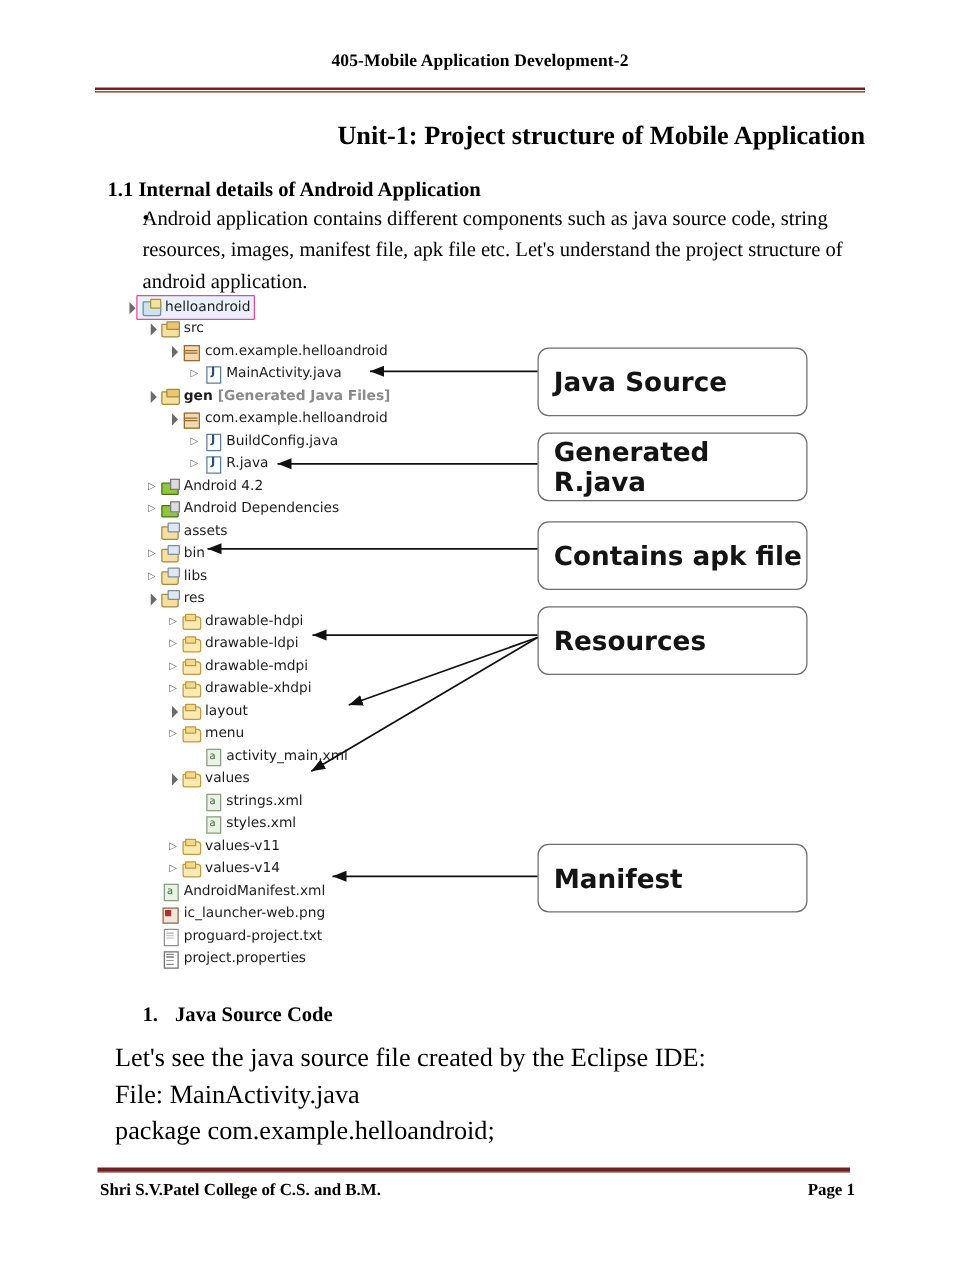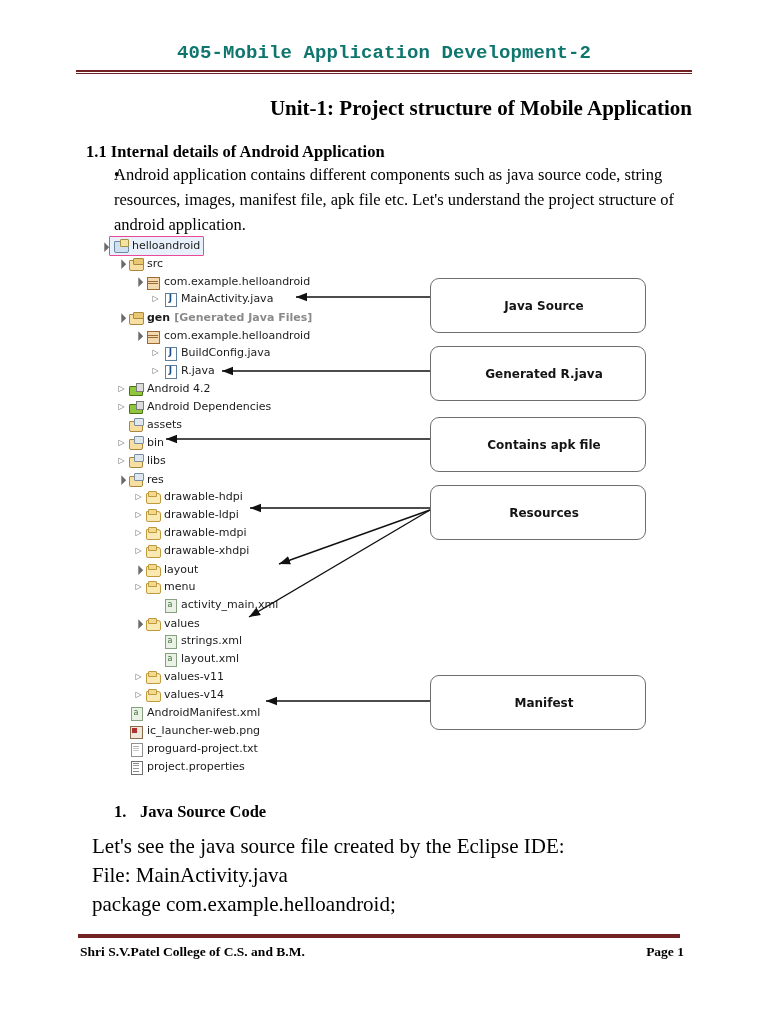--- a/index.html
+++ b/index.html
@@ -17,25 +17,25 @@
     color: #000000;
   }
 
   
   .header-title {
     position: absolute;
     top: 42px;
     left: 76px;
     width: 616px;
     text-align: center;
-    font-family: Liberation Mono, monospace;
-    font-weight: bold;
-    font-size: 19px;
+    font-family: Liberation Serif, serif;
+    font-weight: bold;
+    font-size: 14px;
     letter-spacing: 0.1px;
-    color: #0f766e;
+    color: #000000;
   }
   .header-rule {
     position: absolute;
     left: 76px;
     top: 70px;
     width: 616px;
     height: 4px;
     border-top: 2px solid #722222;
     border-bottom: 1px solid #722222;
     box-sizing: border-box;
@@ -236,27 +236,26 @@
   }
 
   
   .callout {
     position: absolute;
     border: 1.6px solid #6e6e6e;
     border-radius: 9px;
     background: #ffffff;
     font-family: "DejaVu Sans", sans-serif;
     font-weight: bold;
-    font-size: 12px;
+    font-size: 21px;
     color: #141414;
     box-sizing: border-box;
     display: flex;
     align-items: center;
     padding-left: 12px;
-    justify-content: center;
   }
 
   
   .arrows {
     position: absolute;
     left: 0; top: 0;
     width: 768px; height: 1024px;
     pointer-events: none;
   }
 
@@ -334,21 +333,21 @@
       <div class="node" style="padding-left: 17px;"><span class="twisty open"></span><span><span class="ico ico-resfolder"></span><span class="lbl">res</span></span></div>
       <div class="node" style="padding-left: 34px;"><span class="twisty closed"></span><span><span class="ico ico-folder"></span><span class="lbl">drawable-hdpi</span></span></div>
       <div class="node" style="padding-left: 34px;"><span class="twisty closed"></span><span><span class="ico ico-folder"></span><span class="lbl">drawable-ldpi</span></span></div>
       <div class="node" style="padding-left: 34px;"><span class="twisty closed"></span><span><span class="ico ico-folder"></span><span class="lbl">drawable-mdpi</span></span></div>
       <div class="node" style="padding-left: 34px;"><span class="twisty closed"></span><span><span class="ico ico-folder"></span><span class="lbl">drawable-xhdpi</span></span></div>
       <div class="node" style="padding-left: 34px;"><span class="twisty open"></span><span><span class="ico ico-folder"></span><span class="lbl">layout</span></span></div>
       <div class="node" style="padding-left: 34px;"><span class="twisty closed"></span><span><span class="ico ico-folder"></span><span class="lbl">menu</span></span></div>
       <div class="node" style="padding-left: 51px;"><span class="twisty none"></span><span><span class="ico ico-xml"></span><span class="lbl">activity_main.xml</span></span></div>
       <div class="node" style="padding-left: 34px;"><span class="twisty open"></span><span><span class="ico ico-folder"></span><span class="lbl">values</span></span></div>
       <div class="node" style="padding-left: 51px;"><span class="twisty none"></span><span><span class="ico ico-xml"></span><span class="lbl">strings.xml</span></span></div>
-      <div class="node" style="padding-left: 51px;"><span class="twisty none"></span><span><span class="ico ico-xml"></span><span class="lbl">layout.xml</span></span></div>
+      <div class="node" style="padding-left: 51px;"><span class="twisty none"></span><span><span class="ico ico-xml"></span><span class="lbl">styles.xml</span></span></div>
       <div class="node" style="padding-left: 34px;"><span class="twisty closed"></span><span><span class="ico ico-folder"></span><span class="lbl">values-v11</span></span></div>
       <div class="node" style="padding-left: 34px;"><span class="twisty closed"></span><span><span class="ico ico-folder"></span><span class="lbl">values-v14</span></span></div>
       <div class="node" style="padding-left: 17px;"><span class="twisty none"></span><span><span class="ico ico-xml"></span><span class="lbl">AndroidManifest.xml</span></span></div>
       <div class="node" style="padding-left: 17px;"><span class="twisty none"></span><span><span class="ico ico-png"></span><span class="lbl">ic_launcher-web.png</span></span></div>
       <div class="node" style="padding-left: 17px;"><span class="twisty none"></span><span><span class="ico ico-doc"></span><span class="lbl">proguard-project.txt</span></span></div>
       <div class="node" style="padding-left: 17px;"><span class="twisty none"></span><span><span class="ico ico-props"></span><span class="lbl">project.properties</span></span></div>
     </div>
 
   <div class="callout" style="left:430px; top:278px; width:216px; height:55px;">
     <span>Java Source</span>

